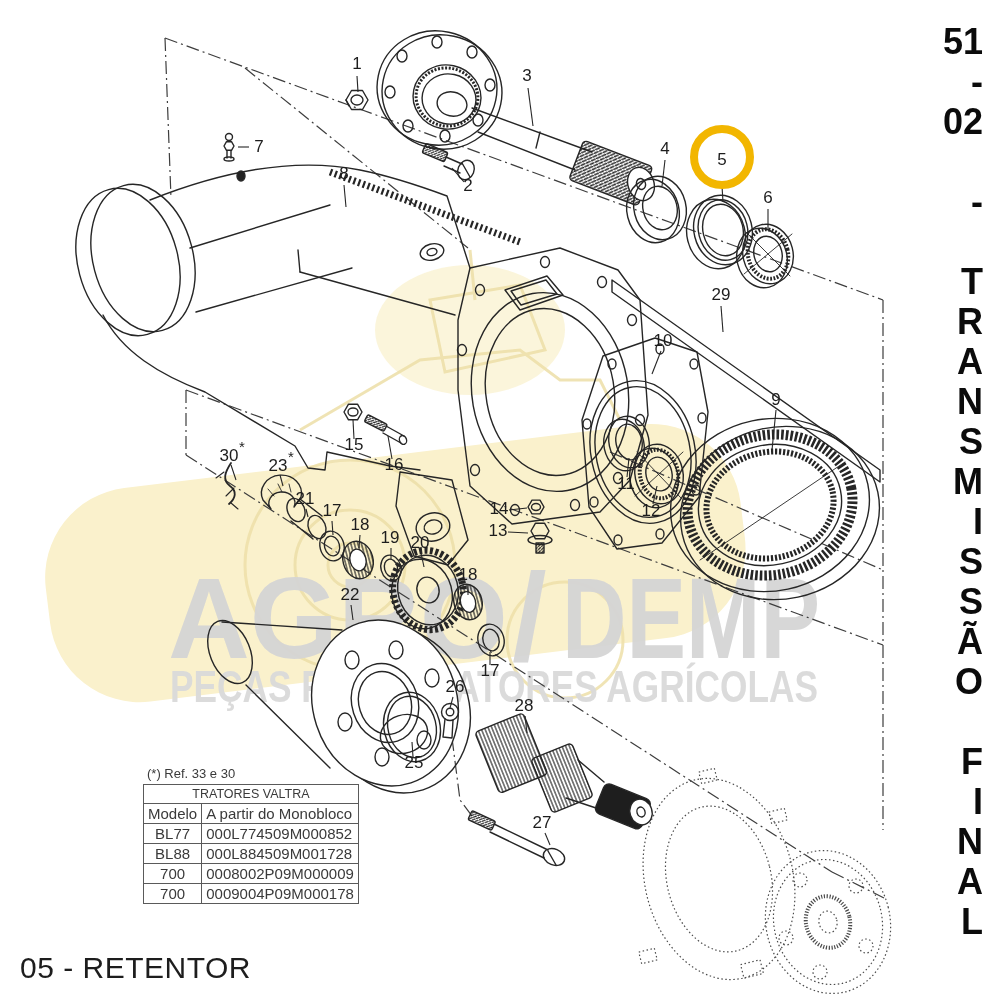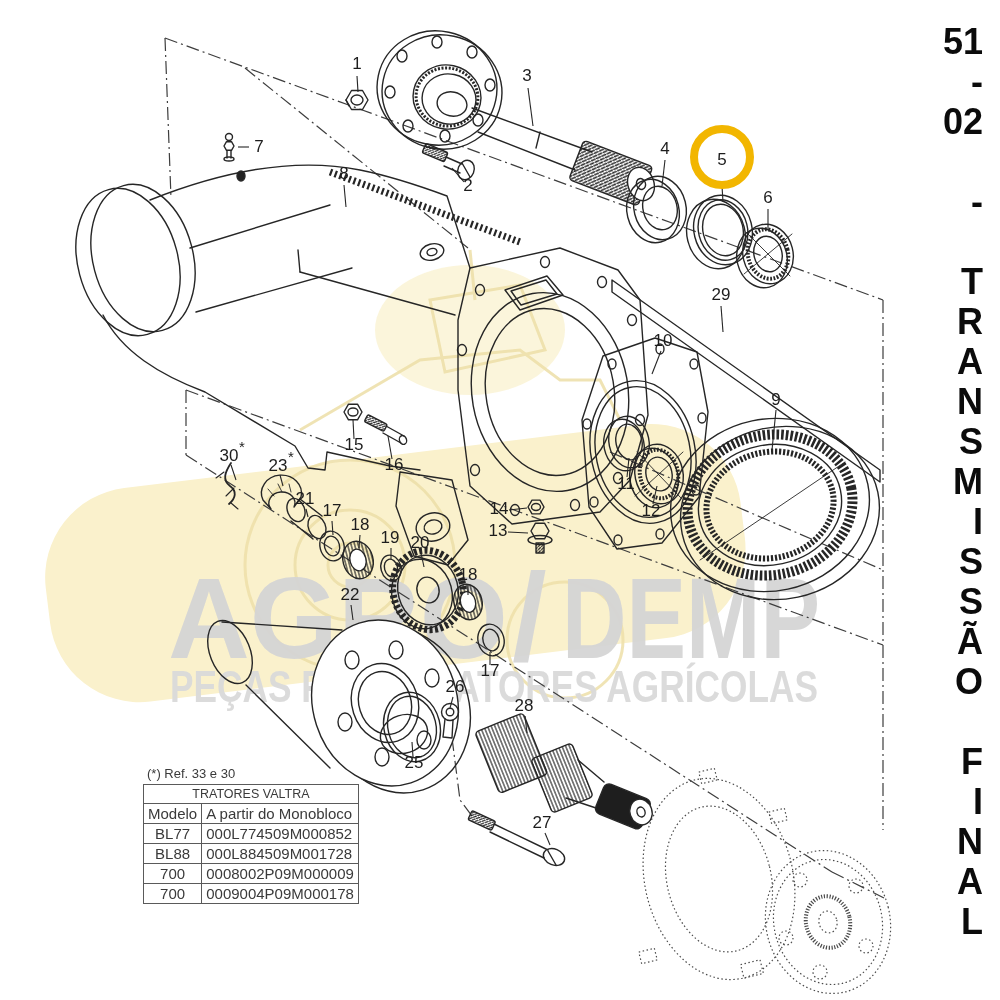--- a/index.html
+++ b/index.html
@@ -504,14 +504,15 @@
           </tr>
           <tr>
             <td>700</td>
             <td>0009004P09M000178</td>
           </tr>
         </tbody>
   </table>
 </div>
 
 
+<div class="bottom-caption">05 - RETENTOR</div>
 
 </div>
 
 </body></html>

